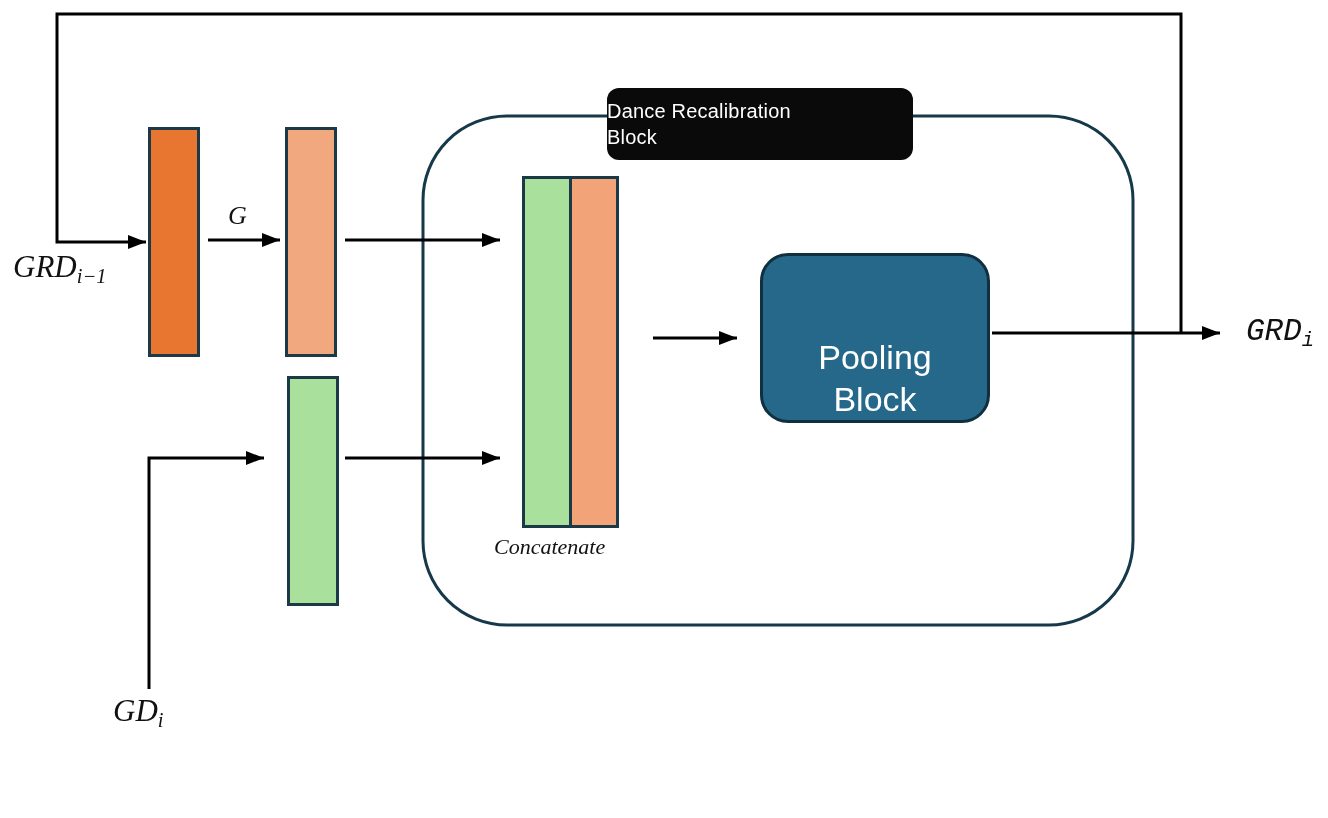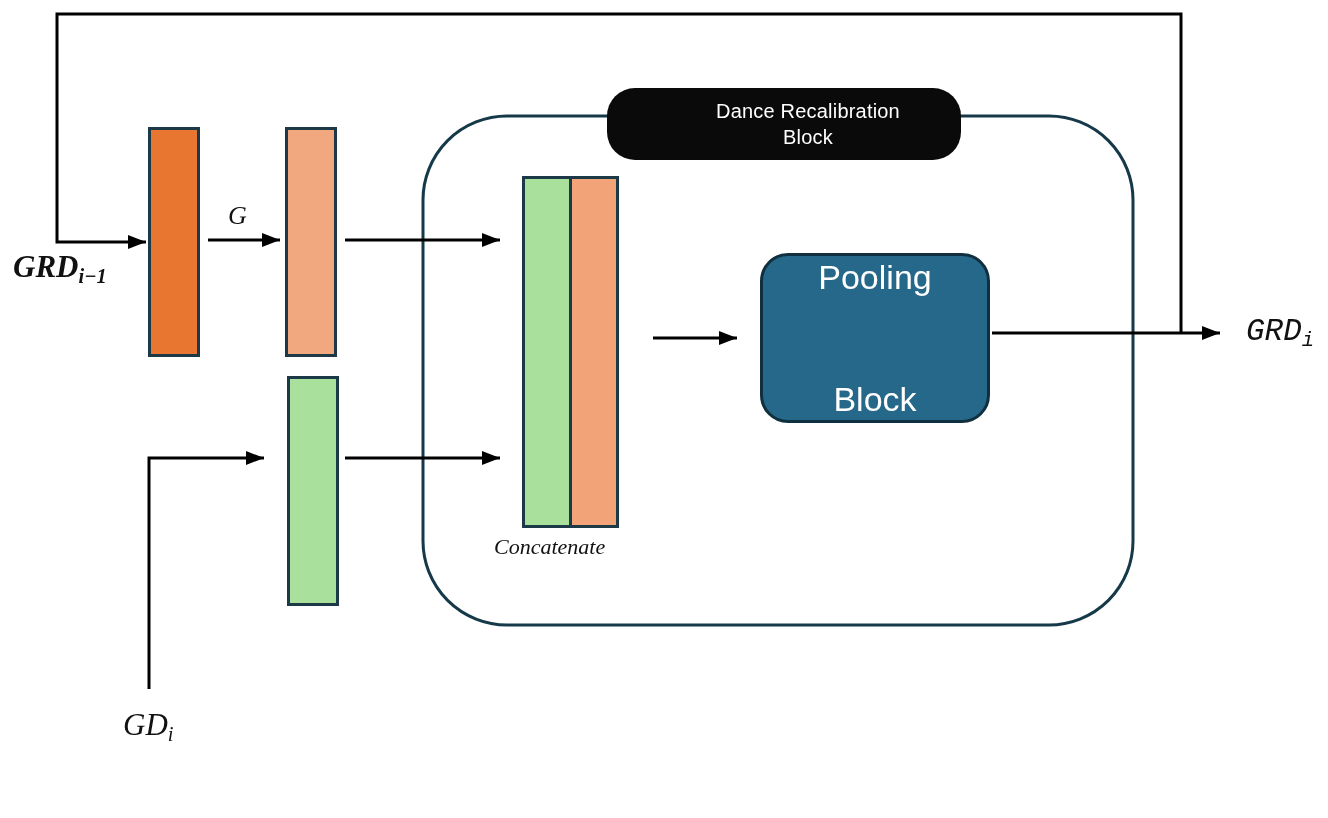--- a/index.html
+++ b/index.html
@@ -24,54 +24,53 @@
 
   .concat-group{position:absolute;left:522px;top:176px;display:flex;}
   .concat-group .bar{position:static;width:50px;height:352px;}
   .concat-group .bar-c-green{background:var(--green);}
   .concat-group .bar-c-orange{background:var(--salmon2);margin-left:-3px;}
 
   
   .title-box{
     position:absolute;left:607px;top:88px;width:306px;height:72px;
     background:var(--title-fill);
-    border-radius:28px;
+    border-radius:12px;
     color:var(--white);
-    display:flex;flex-direction:column;align-items:center;justify-content:center;
+    display:flex;flex-direction:column;justify-content:center;
     font-size:20px;line-height:26px;letter-spacing:.2px;
     z-index:3;
-    padding-left:48px;
   }
 
   
   .pooling{
     position:absolute;left:760px;top:253px;width:230px;height:170px;
     box-sizing:border-box;
     background:var(--pooling-fill);
     border:3px solid var(--pooling-border);
     border-radius:28px;
     color:var(--white);
-    display:flex;flex-direction:column;align-items:center;justify-content:space-between;
+    display:flex;flex-direction:column;align-items:center;justify-content:flex-end;
     font-size:34px;line-height:42px;
     z-index:2;
   }
 
   
   .math{
     position:absolute;
     font-family:"Liberation Serif", serif;
     font-style:italic;
     color:var(--text);
     white-space:nowrap;
     z-index:2;
   }
   .math sub{font-size:0.66em;line-height:0;vertical-align:-0.28em;}
-  .lbl-grd-prev{left:13px;top:249px;font-size:31px;font-weight:bold;}
+  .lbl-grd-prev{left:13px;top:249px;font-size:31px;}
   .lbl-g{left:228px;top:201px;font-size:26px;}
-  .lbl-gd{left:123px;top:693px;font-size:31px;margin-top:14px;}
+  .lbl-gd{left:113px;top:693px;font-size:31px;}
   .lbl-grd-out{left:1246px;top:314px;font-size:31px;font-family:Liberation Mono, monospace;}
   .lbl-concat{left:494px;top:534px;font-size:22px;}
 </style>
 </head>
 <body>
 
 <div class="stage">
 
   <svg viewBox="0 0 1328 818">
     <defs>

